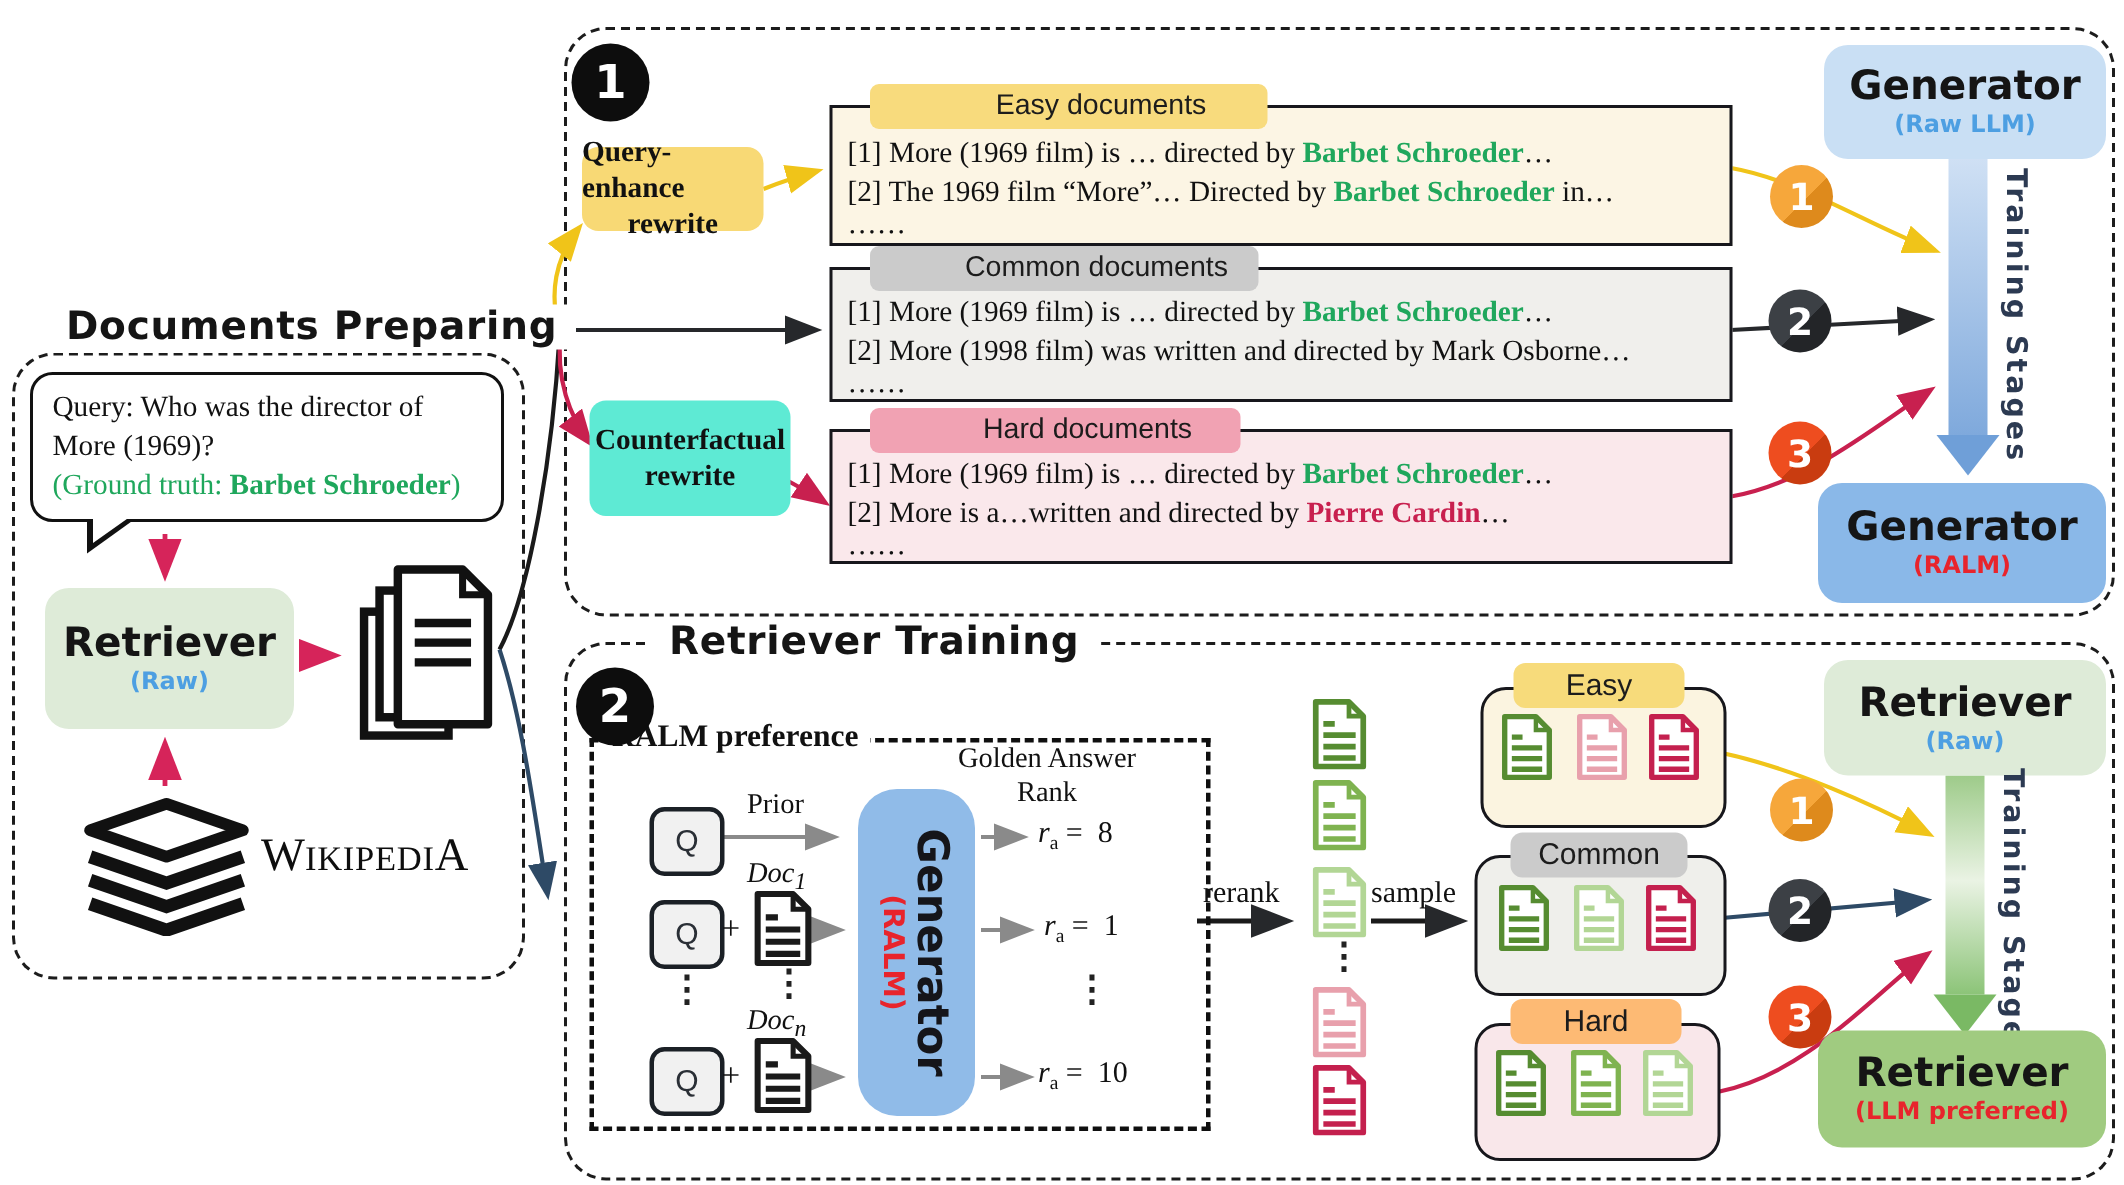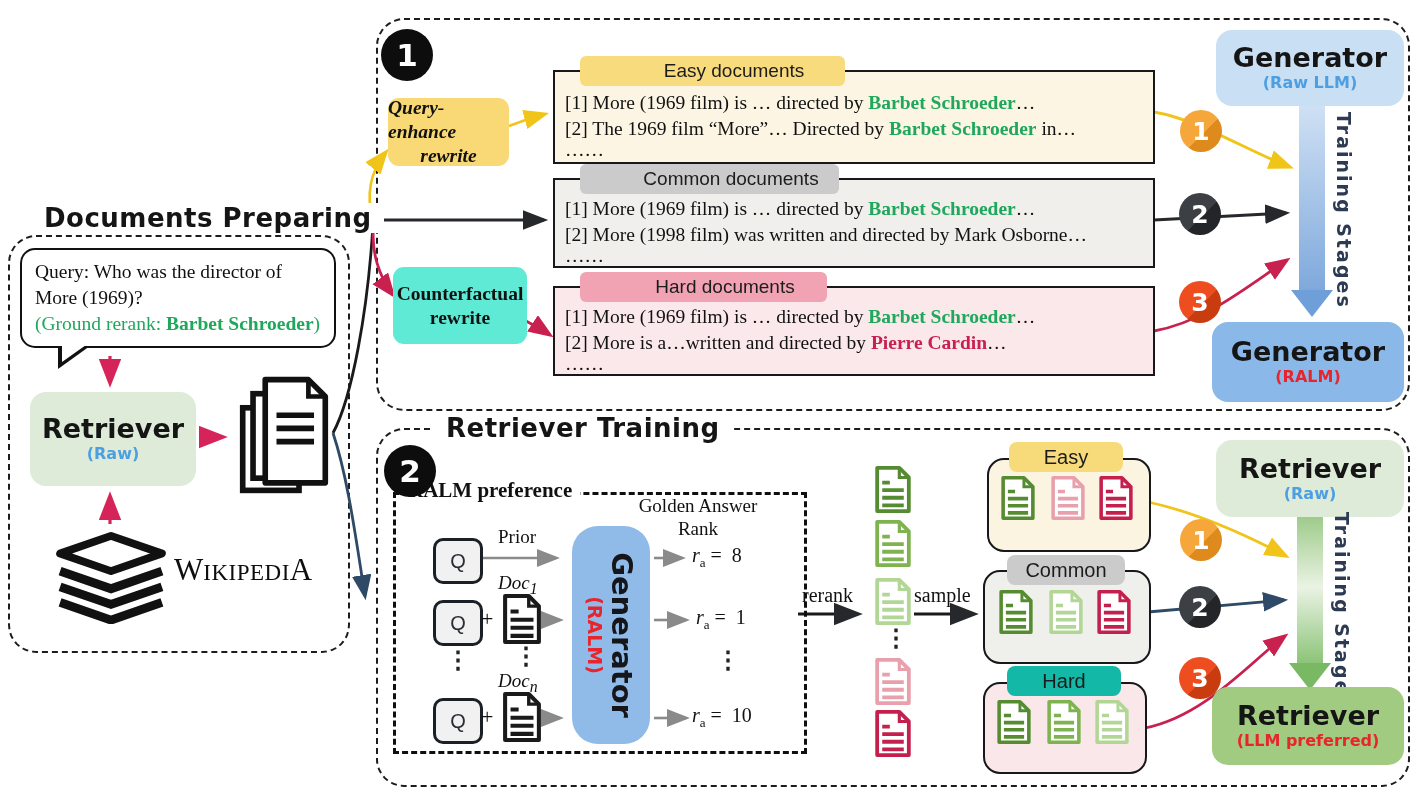--- a/index.html
+++ b/index.html
@@ -141,21 +141,21 @@
     <path d="M110 524 V496" fill="none" stroke="#D6245A" stroke-width="3.2" marker-end="url(#mR)"></path>
   </svg>
 
   <div class="panel-title" style="left:32px;top:203px;">Documents Preparing</div>
   <div class="panel-title" style="left:434px;top:413px;">Retriever Training</div>
   <div class="badge-big" style="left:381px;top:29px;">1</div>
   <div class="badge-big" style="left:384px;top:445px;">2</div>
 
   <div class="bubble" style="left:20px;top:248px;width:286px;">
     <div><span>Query: Who was the director of More (1969)?</span></div>
-    <div class="gt"><span>(Ground rerank: </span><span class="hl-g">Barbet Schroeder</span><span>)</span></div>
+    <div class="gt"><span>(Ground truth: </span><span class="hl-g">Barbet Schroeder</span><span>)</span></div>
   </div>
 
   <div class="model-box" style="left:30px;top:392px;width:166px;height:94px;background:#DEEBD8;">
     <div class="model-label">Retriever</div>
     <div class="model-sub sub-blue">(Raw)</div>
   </div>
 
   <div class="doc-ic" style="left:236px;top:374px;width:96px;height:122px;">
     <svg viewBox="0 0 100 130">
       <rect x="6" y="36" width="60" height="88" fill="#fff" stroke="#111" stroke-width="6"></rect>
@@ -171,21 +171,21 @@
       <path d="M8 24 L60 6 L112 24 L60 42 Z" fill="#fff" stroke="#111" stroke-width="8" stroke-linejoin="round"></path>
       <path d="M8 42 L60 60 L112 42" fill="none" stroke="#111" stroke-width="9"></path>
       <path d="M8 58 L60 76 L112 58" fill="none" stroke="#111" stroke-width="9"></path>
       <path d="M8 74 L60 92 L112 74" fill="none" stroke="#111" stroke-width="9"></path>
     </svg>
   </div>
   <div class="wiki-text" style="left:174px;top:552px;">
     <span class="big">W</span><span class="small">IKIPEDI</span><span class="big">A</span>
   </div>
 
-  <div class="soft-box" style="left:388px;top:98px;width:121px;height:68px;background:#F8D975;font-style:italic;">
+  <div class="soft-box" style="left:388px;top:98px;width:121px;height:56px;background:#F8D975;">
     <div>Query-enhance</div>
     <div>rewrite</div>
   </div>
   <div class="soft-box" style="left:393px;top:267px;width:134px;height:77px;background:#5eead4;">
     <div>Counterfactual</div>
     <div>rewrite</div>
   </div>
 
   <div class="doc-tab" style="left:580px;top:56px;width:222px;height:30px;background:#F8DB7D;">Easy documents</div>
   <div class="doc-box" style="left:553px;top:70px;width:598px;height:90px;background:#FCF5E4;">
@@ -363,21 +363,21 @@
   </div>
   <div class="doc-ic" style="left: 1096px; top: 590px; width: 36px; height: 44px; color: rgb(196, 32, 78);">
     <svg viewBox="0 0 60 74">
         <path d="M5 3 H40 L55 18 V71 H5 Z" fill="#fff" stroke="currentColor" stroke-width="6" stroke-linejoin="round"></path>
         <path d="M40 3 V18 H55" fill="none" stroke="currentColor" stroke-width="5"></path>
         <path d="M13 26 H25 M13 38 H47 M13 50 H47 M13 62 H47" stroke="currentColor" stroke-width="6"></path>
       </svg>
   </div>
 
   <div class="grp-box" style="left:983px;top:682px;width:160px;height:88px;background:#F9E7EA;"></div>
-  <div class="grp-pill" style="left:1007px;top:666px;width:114px;height:30px;background:#14b8a6;">Hard</div>
+  <div class="grp-pill" style="left:1007px;top:666px;width:114px;height:30px;background:#fdba74;">Hard</div>
   <div class="doc-ic" style="left: 996px; top: 700px; width: 36px; height: 44px; color: rgb(86, 140, 49);">
     <svg viewBox="0 0 60 74">
         <path d="M5 3 H40 L55 18 V71 H5 Z" fill="#fff" stroke="currentColor" stroke-width="6" stroke-linejoin="round"></path>
         <path d="M40 3 V18 H55" fill="none" stroke="currentColor" stroke-width="5"></path>
         <path d="M13 26 H25 M13 38 H47 M13 50 H47 M13 62 H47" stroke="currentColor" stroke-width="6"></path>
       </svg>
   </div>
   <div class="doc-ic" style="left: 1046px; top: 700px; width: 36px; height: 44px; color: rgb(127, 179, 80);">
     <svg viewBox="0 0 60 74">
         <path d="M5 3 H40 L55 18 V71 H5 Z" fill="#fff" stroke="currentColor" stroke-width="6" stroke-linejoin="round"></path>

